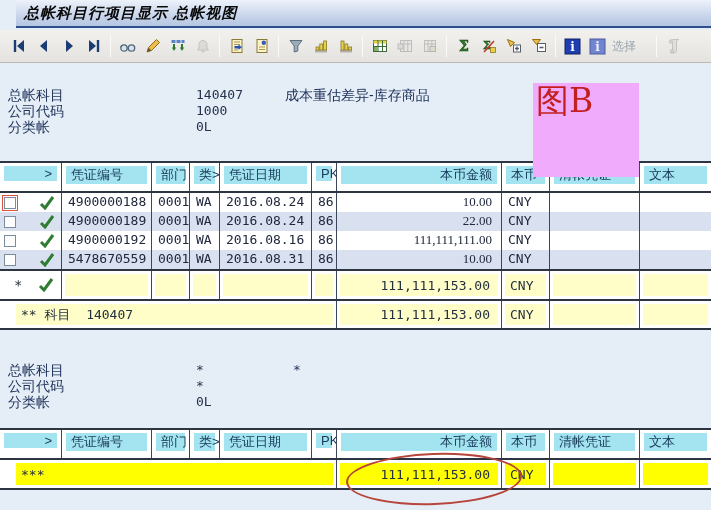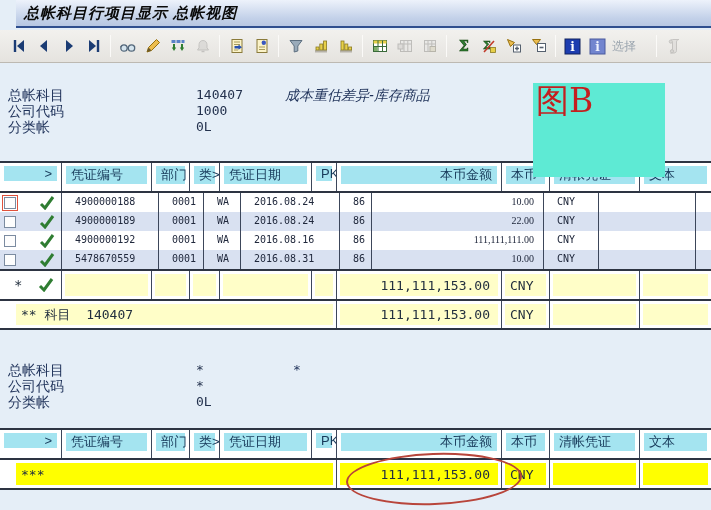--- a/index.html
+++ b/index.html
@@ -20,36 +20,36 @@
     border:1px solid transparent; background:transparent; cursor:default; }
   .tbtn svg { display:block; }
   .tbtn.disabled { opacity:.45; filter:grayscale(.8); }
   .tsep { width:1px; height:22px; background:#b4b0a9; border-right:1px solid #fbfaf8; margin:0 4px; }
   .tsel { font-size:12px; color:#9aa4ae; margin-left:2px; margin-right:16px; }
 
   
   .inforow { position:absolute; height:16px; font-size:14px; color:#1d3058; white-space:nowrap; }
   .inforow .lbl { position:absolute; left:8px; top:0; }
   .inforow .val { position:absolute; left:196px; top:0; font-family:"DejaVu Sans Mono","Liberation Mono",monospace; font-size:13px; color:#24324e; }
-  .inforow .ext { position:absolute; left:285px; top:0;font-style:italic; }
+  .inforow .ext { position:absolute; left:285px; top:0; }
   .inforow .ext2 { position:absolute; left:293px; top:0; font-family:"DejaVu Sans Mono",monospace; font-size:13px; }
 
   
   .gtable { position:absolute; left:0; width:711px; background:#fff; }
   .hline { height:2px; background:#2d3442; }
   .grow { display:grid; grid-template-columns:62px 90px 38px 30px 92px 25px 165px 48px 90px 71px; }
   .grow > .c { border-right:1px solid #3c465a; overflow:hidden; white-space:nowrap; }
   .grow > .c:last-child { border-right:none; }
 
   .hdr { height:28px; background:#fff; }
   .hdr .hfill { margin:3px 4px; background:#A4E4F0; font-size:13px; color:#173a5a;
     display:flex; align-items:center; padding:0 5px; }
   .hdr .hfill.r { justify-content:flex-end; }
 
-  .drow { height:19px; font-family:"DejaVu Sans Mono","Liberation Mono",monospace; font-size:10px; color:#20283c;gap:7px; }
+  .drow { height:19px; font-family:"DejaVu Sans Mono","Liberation Mono",monospace; font-size:13px; color:#20283c; }
   .drow .c { line-height:18px; padding-left:6px; }
   .drow .c.num { text-align:right; padding-right:9px; padding-left:0;font-family:Liberation Serif, serif; }
   .drow.alt  { background:#fff; }
   .drow.alt2 { background:#D9E1F1; }
   .selcell { display:flex; align-items:center; justify-content:space-between; padding:0 6px 0 4px !important; }
   .cbx { width:12px; height:12px; background:#FDFDFD; border:1px solid #7b8ba0; }
   .cbx.focus { outline:1px solid #E0513C; outline-offset:1px; }
   .chk { width:16px; height:14px; }
 
   .srow { height:28px; background:#fff; font-family:"DejaVu Sans Mono",monospace; font-size:13px; color:#23303f; }
@@ -59,21 +59,21 @@
   .star { margin-left:14px; font-size:14px; }
   .srow .chkwrap { margin-left:16px; }
 
   .band { grid-column:1 / span 6; }
   .band .yfill { margin-left:16px; }
   .gband .gfill { margin:3px 3px 3px 16px; background:#FFFF00; display:flex; align-items:center; padding:0 5px; }
   .g2 .yfill2 { margin:3px 3px; background:#FFFF00; display:flex; align-items:center; padding:0 5px; }
   .g2 .yfill2.r { justify-content:flex-end; padding-right:8px; }
 
   
-  .figbox { position:absolute; left:533px; top:83px; width:132px; height:94px; background:#5eead4; z-index:6; }
+  .figbox { position:absolute; left:533px; top:83px; width:106px; height:94px; background:#f0abfc; z-index:6; }
   .figbox .figtext { font-family:"DejaVu Serif","Liberation Serif",serif; font-size:33px; color:#C41F1F; line-height:36px; padding-left:3px; }
   .ellipse { position:absolute; left:346px; top:453px; width:176px; height:52px;
     border:2px solid #B8453B; border-radius:50%; transform:rotate(-2deg); z-index:7; }
 </style>
 </head>
 <body>
 
 <div class="screen">
 
   <div class="titlebar">

